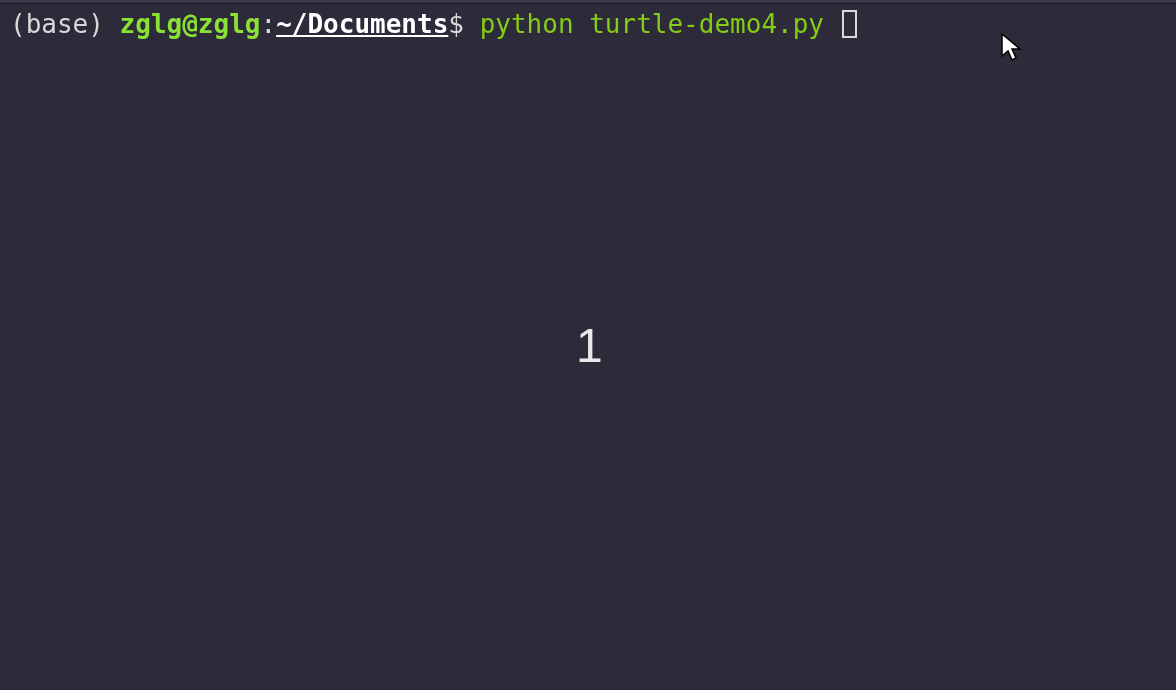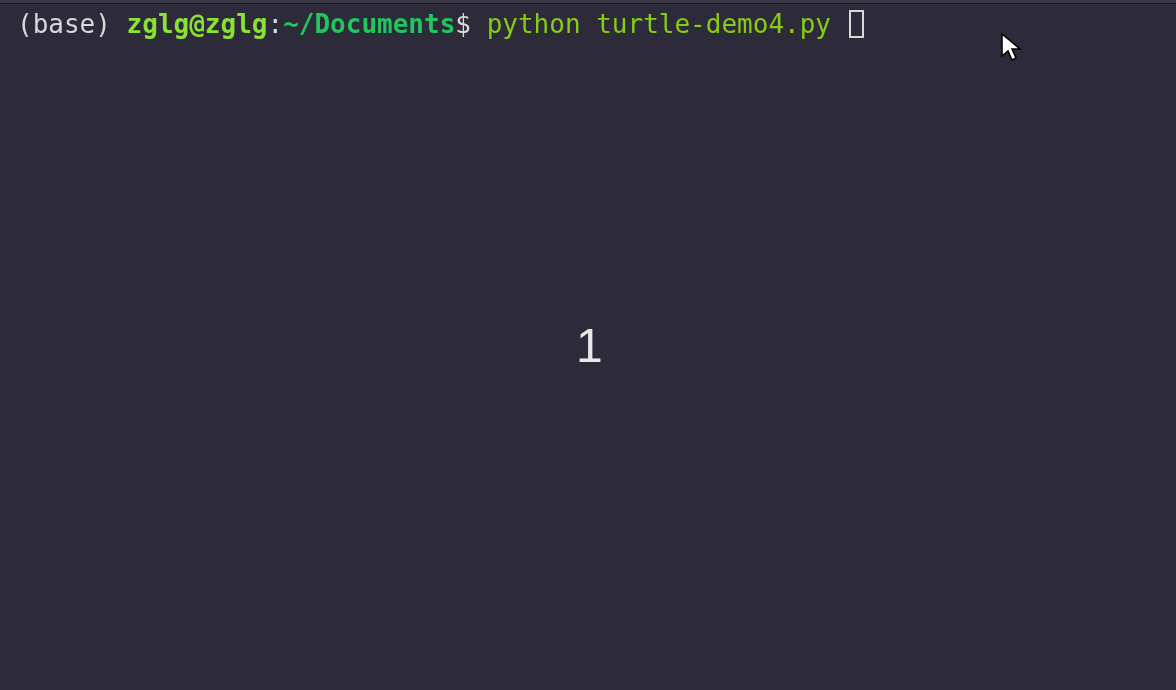--- a/index.html
+++ b/index.html
@@ -18,21 +18,21 @@
     }
     
     .title-bar {
       width: 100%;
       height: 4px;
       background-color: #3a3745;
       border-bottom: 1px solid #1a1825;
     }
     
     .terminal-content {
-      padding: 4px 0 0 17px;
+      padding: 4px 0 0 10px;
     }
     
     .prompt-line {
       font-size: 26px;
       line-height: 32px;
       white-space: pre;
       color: #d8d8d8;
       display: flex;
       align-items: center;
     }
@@ -44,22 +44,23 @@
     .user-host {
       color: #8ae234;
       font-weight: bold;
     }
     
     .colon {
       color: #d8d8d8;
     }
     
     .cwd {
-      color: #22c55e;
+      color: #ffffff;
       font-weight: bold;
+      text-decoration: underline;
     }
     
     .dollar {
       color: #d8d8d8;
     }
     
     .command {
       color: #84cc16;
     }
     

